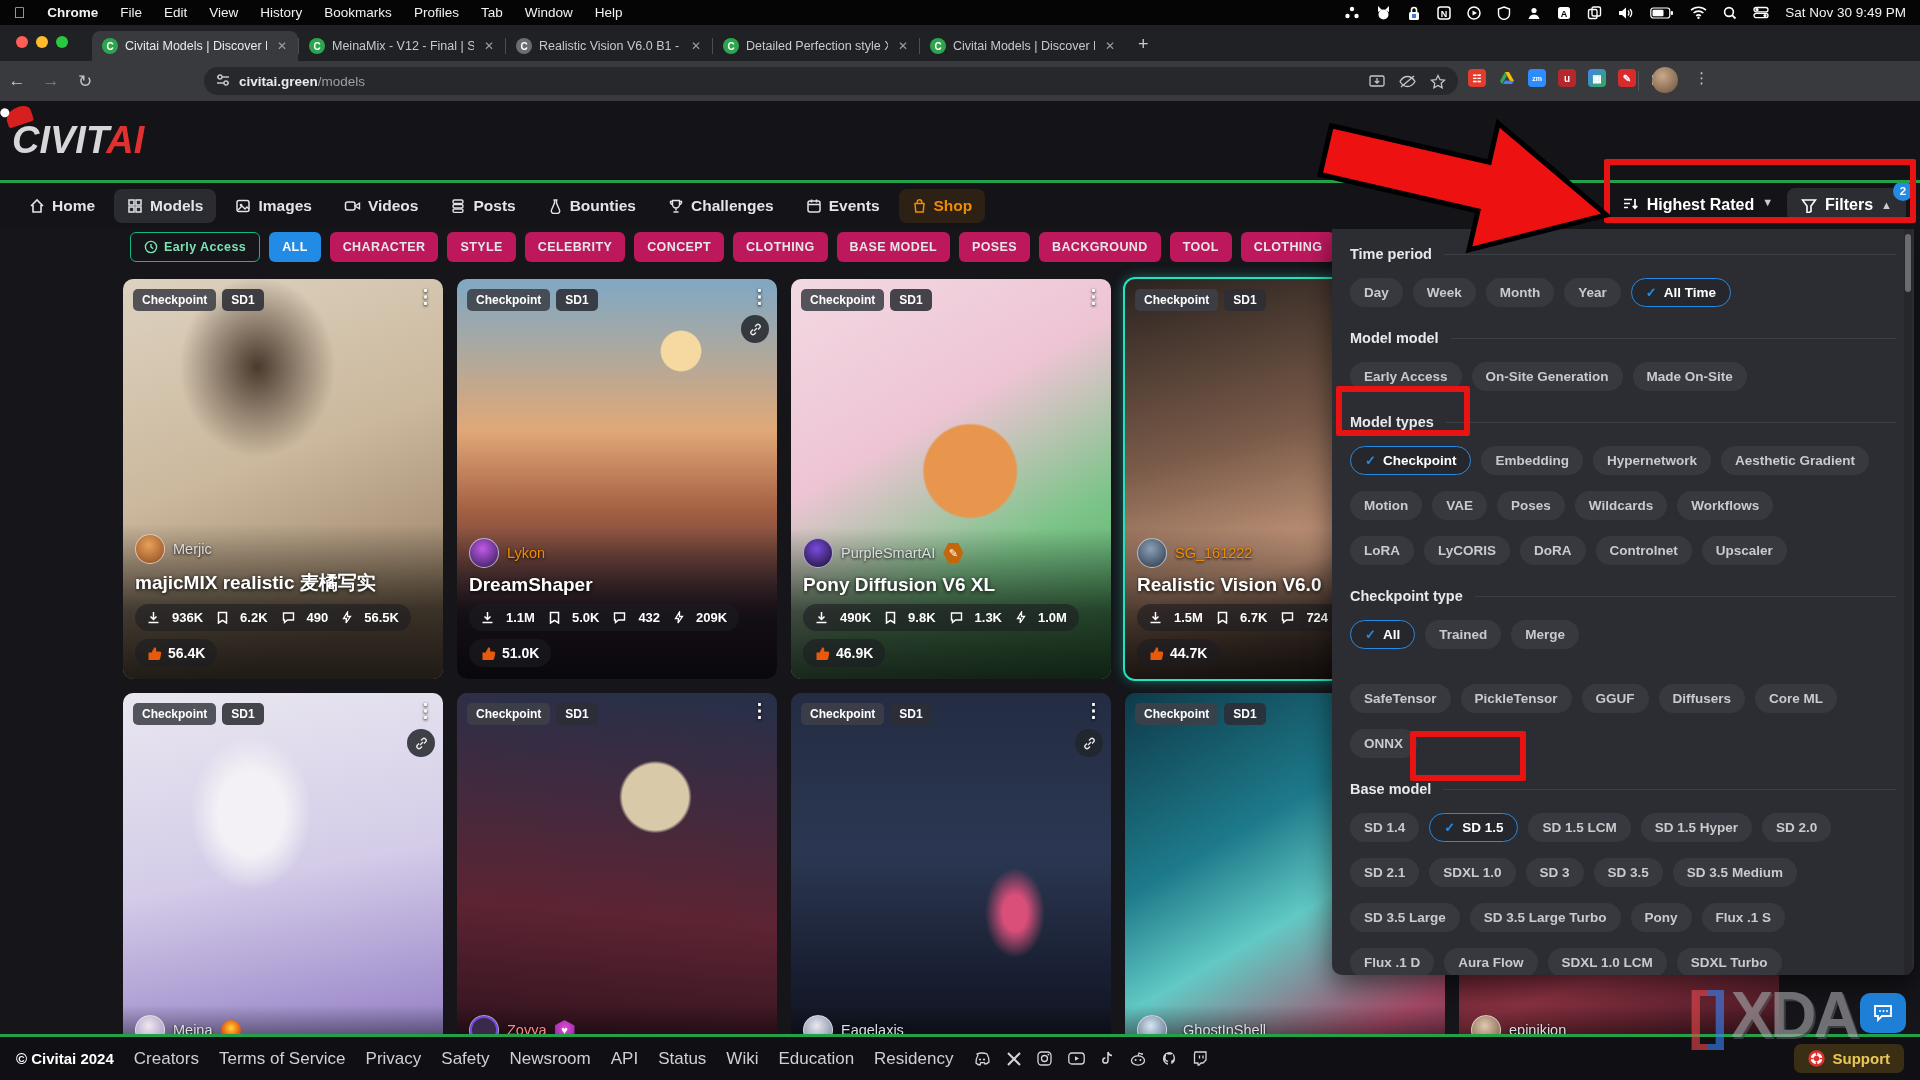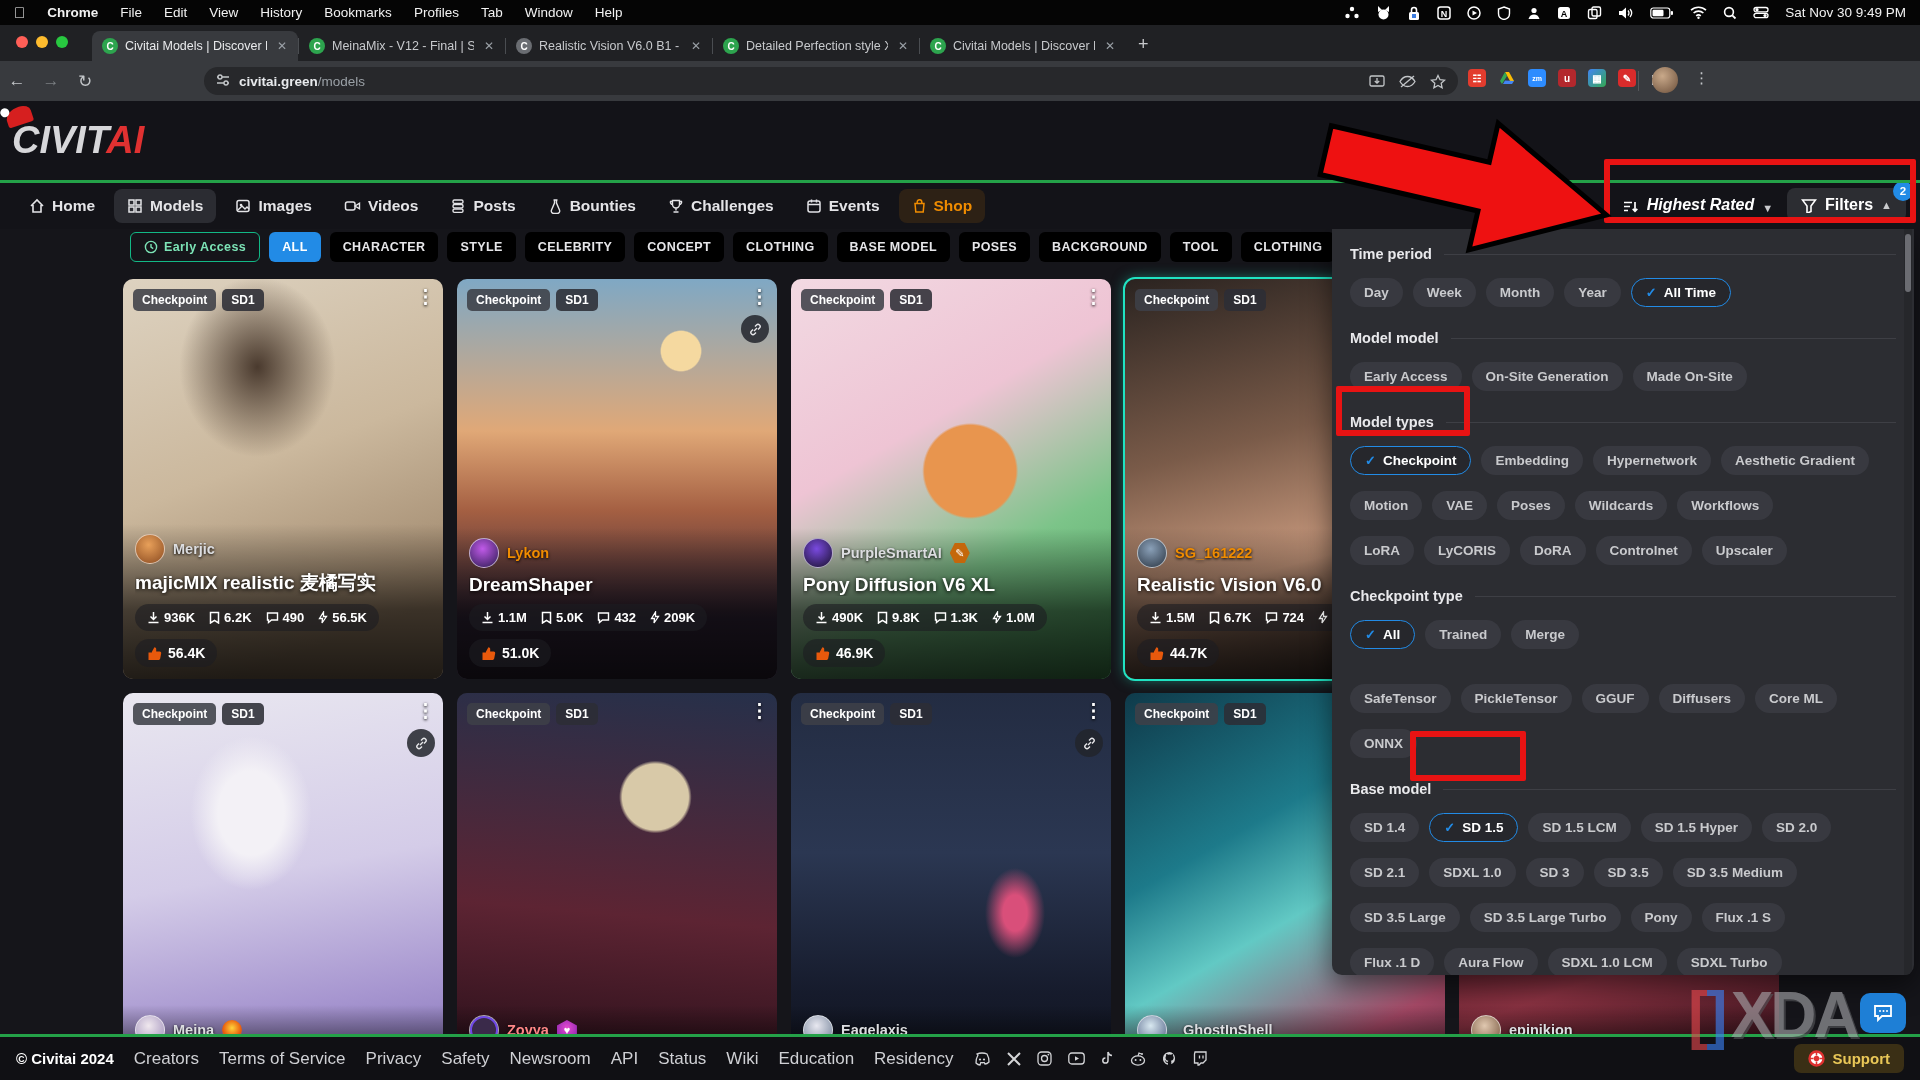--- a/index.html
+++ b/index.html
@@ -64,28 +64,28 @@
   #burger span { height:3px; background:#e7e7ea; border-radius:2px; }
   #green-line { position:absolute; left:0; top:180px; width:1920px; height:3px; background:#24a148; z-index:11; }
 
   
   #navrow { position:absolute; left:0; top:183px; width:1920px; height:46px; background:#131318; display:flex; align-items:center; padding:0 16px; gap:6px; z-index:9; }
   .nav-item { display:flex; align-items:center; gap:7px; color:#e4e4e7; font-size:15.5px; font-weight:bold; padding:8px 13px; border-radius:8px; }
   .nav-item svg { flex:none; }
   .nav-item.active { background:#2b2c32; }
   .nav-item.shop { color:#f08c00; background:rgba(240,140,0,.12); }
   #sortbar { position:absolute; right:14px; top:188px; display:flex; align-items:center; gap:14px; z-index:9; }
-  #sort-btn { display:flex; align-items:flex-end; gap:8px; color:#fff; font-size:16px; font-weight:bold;font-style:italic; }
+  #sort-btn { display:flex; align-items:flex-start; gap:8px; color:#fff; font-size:16px; font-weight:bold; }
   #sort-btn .cv, #filters-btn .cv { font-size:11px; color:#c9cacd; }
   #filters-btn { position:relative; display:flex; align-items:center; gap:8px; color:#fff; font-size:16px; font-weight:bold; background:#2c2d32; border-radius:8px; padding:8px 14px; }
   #filters-badge { position:absolute; right:-7px; top:-7px; width:20px; height:20px; border-radius:50%; background:#228be6; color:#fff; font-size:11.5px; font-weight:bold; display:flex; align-items:center; justify-content:center; }
 
   
   #chiprow { position:absolute; left:130px; top:232px; display:flex; gap:9px; z-index:2; }
-  .cat { height:30px; display:flex; align-items:center; gap:6px; padding:0 13px; border-radius:6px; background:#000000; color:#e6e6e9; font-size:12.5px; font-weight:bold; letter-spacing:.4px; white-space:nowrap; }
+  .cat { height:30px; display:flex; align-items:center; gap:6px; padding:0 13px; border-radius:6px; background:#be185d; color:#e6e6e9; font-size:12.5px; font-weight:bold; letter-spacing:.4px; white-space:nowrap; }
   .cat.early { background:transparent; border:1px solid #12b886; color:#7ce3b6; }
   .cat.active { background:#228be6; color:#fff; }
 
   
   #grid { position:absolute; left:123px; top:279px; display:grid; grid-template-columns:repeat(5,320px); grid-auto-rows:400px; gap:14px; z-index:1; }
   .card { position:relative; border-radius:10px; overflow:hidden; background:#202027; }
   .card.hl { outline:3px solid #20e3c2; outline-offset:-1px; box-shadow:0 0 14px rgba(32,227,194,.55); }
   .card .art { position:absolute; inset:0; }
   .art1 { background:radial-gradient(130px 150px at 42% 22%, #4a3a2e 0%, rgba(74,58,46,0) 60%), linear-gradient(160deg,#ddd2c0,#cbb89d 45%,#9b8368 85%); }
   .art2 { background:radial-gradient(70px 70px at 70% 18%, #f5d9a0 0 28%, rgba(0,0,0,0) 30%), linear-gradient(180deg,#7fa8c4 0%,#e0a877 38%,#a45f42 58%,#33263a 85%); }
@@ -102,28 +102,28 @@
   .card .dots { position:absolute; right:8px; top:8px; color:#fff; font-size:19px; font-weight:bold; text-shadow:0 1px 3px #000; line-height:1; }
   .card .linkic { position:absolute; right:8px; top:36px; width:28px; height:28px; border-radius:50%; background:rgba(34,36,44,.85); display:flex; align-items:center; justify-content:center; color:#e7e7ea; }
   .card .bottom { position:absolute; left:0; right:0; bottom:0; padding:10px 12px 12px; background:linear-gradient(180deg, rgba(0,0,0,0) 0%, rgba(0,0,0,.62) 55%, rgba(0,0,0,.8) 100%); }
   .creator { display:flex; align-items:center; gap:8px; margin-bottom:6px; }
   .cavatar { width:30px; height:30px; border-radius:50%; border:1px solid rgba(255,255,255,.6); flex:none; }
   .av1{background:radial-gradient(circle at 45% 35%,#e8a05a,#8a4a20);} .av2{background:radial-gradient(circle at 45% 35%,#c05ae8,#2a1a50);}
   .av3{background:radial-gradient(circle at 45% 35%,#7a4ae0,#18102a);} .av4{background:radial-gradient(circle at 45% 35%,#8aa0b8,#2a3542);}
   .av5{background:radial-gradient(circle at 45% 35%,#f0e8ee,#9a8ab8);} .av6{background:#3a2a4a; box-shadow:inset 0 0 0 2px #7048e8;}
   .av7{background:radial-gradient(circle at 45% 35%,#e8e8f0,#6a7a92);} .av8{background:radial-gradient(circle at 45% 35%,#d8e8f0,#4a5a80);}
   .av9{background:radial-gradient(circle at 45% 35%,#e0c8b0,#705038);}
-  .cname { font-size:14.5px; font-weight:bold; text-shadow:0 1px 3px #000; }
+  .cname { font-size:14.5px; font-weight:normal; text-shadow:0 1px 3px #000; }
   .cbadge { width:20px; height:20px; border-radius:5px; display:flex; align-items:center; justify-content:center; font-size:11px; }
   .cbadge.pencil { background:#c4670b; color:#fff; transform:rotate(0deg); clip-path:polygon(25% 0,75% 0,100% 50%,75% 100%,25% 100%,0 50%); }
   .cbadge.heart { background:radial-gradient(circle at 50% 40%,#e64bd0,#7a1fa8); clip-path:polygon(50% 0,100% 28%,100% 72%,50% 100%,0 72%,0 28%); color:#fff; }
   .cbadge.gem2 { background:radial-gradient(circle at 50% 40%,#ffd43b,#e8590c 60%,#2f6fd6); border-radius:50%; }
   .ctitle { color:#fff; font-size:19px; font-weight:bold; text-shadow:0 1px 4px #000; white-space:nowrap; overflow:hidden; margin-bottom:8px; }
   .stats { display:inline-flex; align-items:center; gap:14px; background:rgba(28,28,34,.6); border-radius:16px; padding:6px 12px; color:#fff; font-size:13px; font-weight:bold; }
-  .stats .st { display:flex; align-items:center; gap:4px; }
+  .stats .st { display:flex; align-items:center; gap:12px; }
   .likes { display:inline-flex; align-items:center; gap:6px; background:rgba(28,28,34,.6); border-radius:16px; padding:6px 12px; color:#fff; font-size:14px; font-weight:bold; margin-top:8px; }
 
   
   #panel { position:absolute; left:1332px; top:228px; width:582px; height:747px; background:#2c2d32; border-radius:0 0 10px 10px; padding:14px 18px; z-index:5; overflow:hidden; box-shadow:0 10px 28px rgba(0,0,0,.55); }
   .sec { display:flex; align-items:center; gap:12px; margin:4px 0 8px; }
   .sec h4 { color:#e9e9ec; font-size:14.5px; font-weight:bold; white-space:nowrap; }
   .sec .ln { flex:1; height:1px; background:#3e3f45; }
   .frow { display:flex; gap:10px; margin-bottom:9px;margin-top:16px; }
   .secgap { height:10px; }
   .chip { display:inline-flex; align-items:center; gap:7px; height:29px; padding:0 14px; border-radius:15px; background:#383940; color:#c9cacd; font-size:13.5px; font-weight:bold; white-space:nowrap; }

